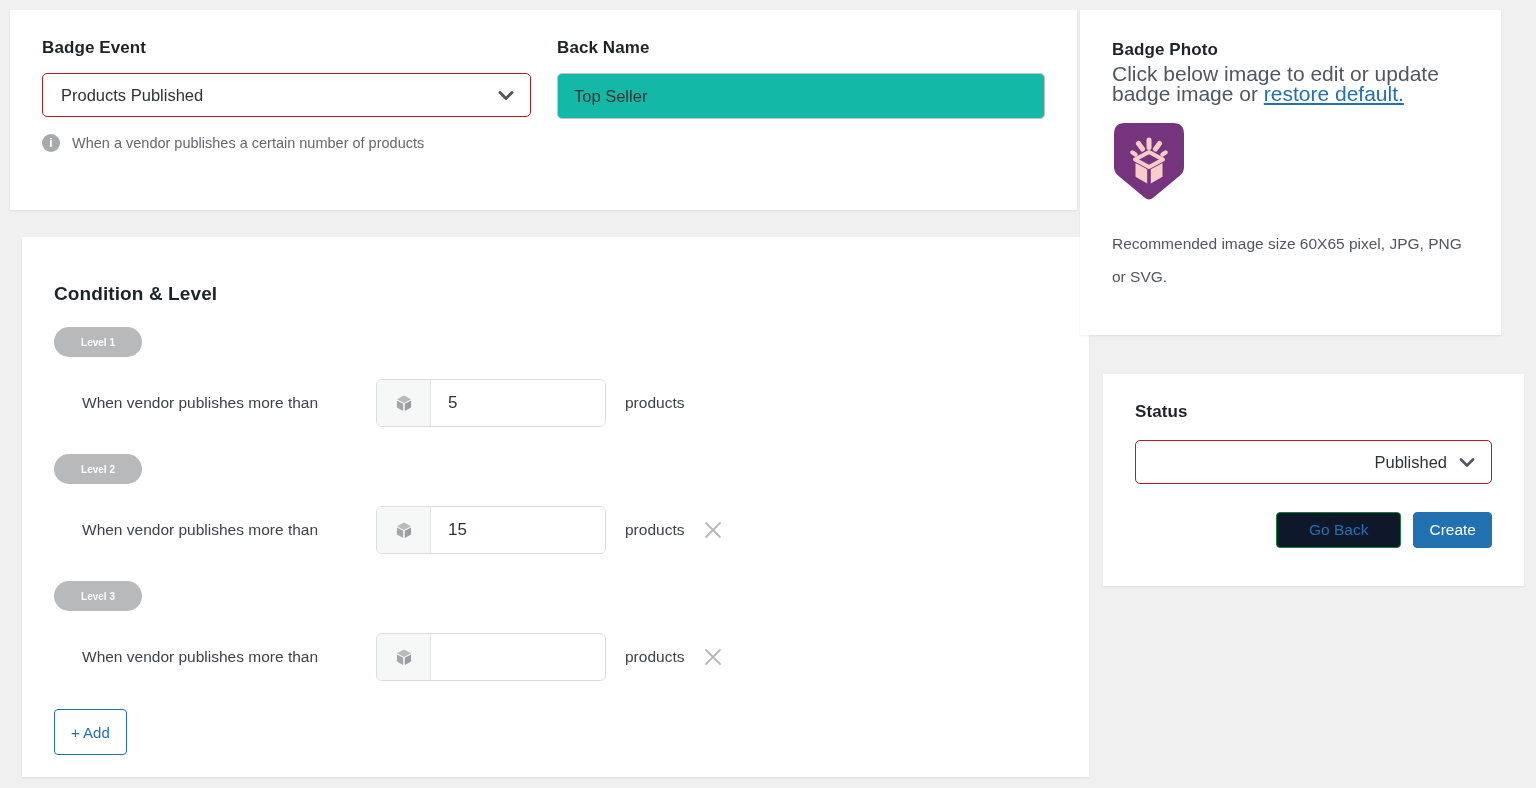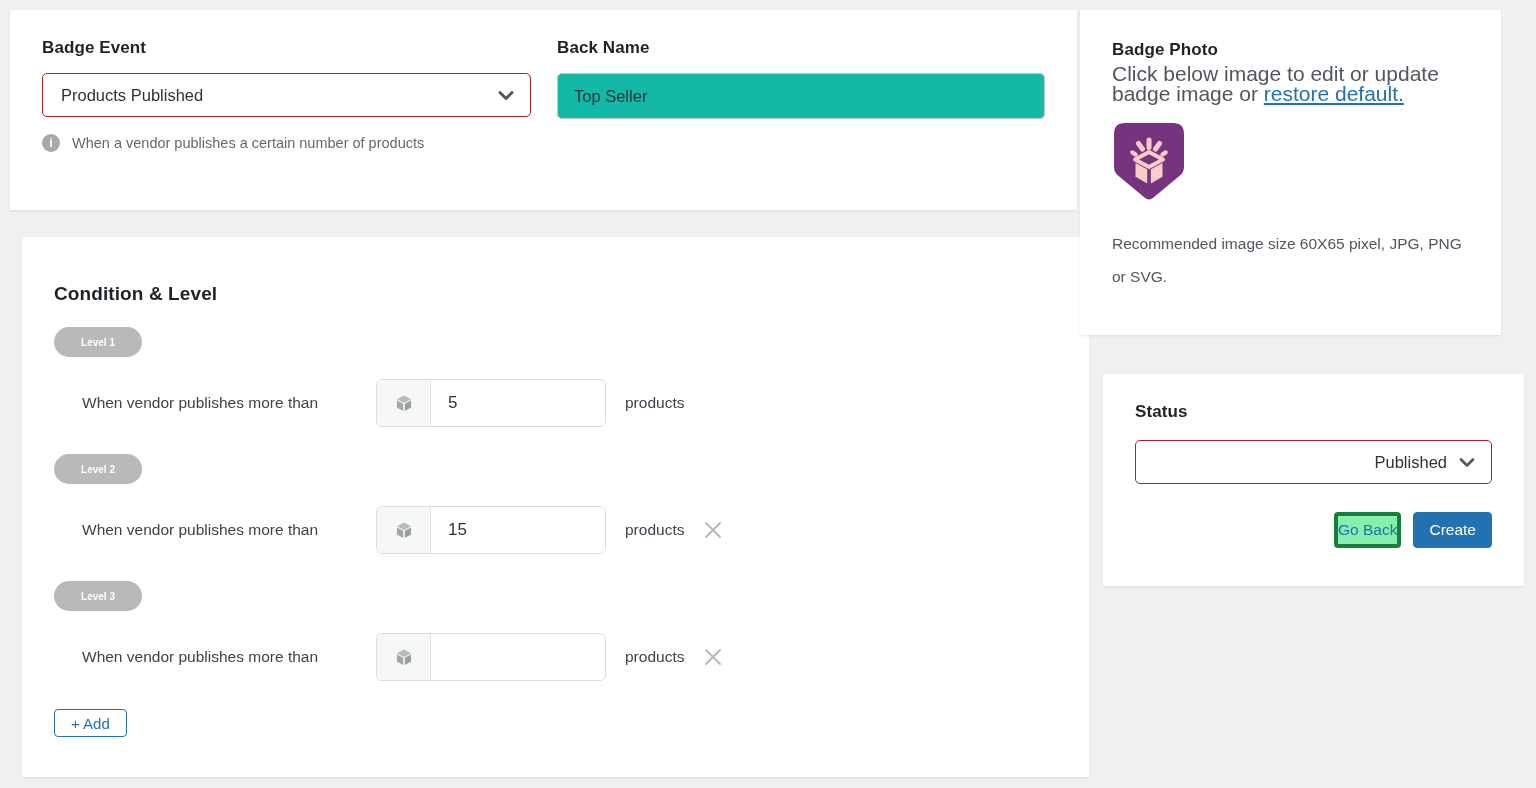--- a/index.html
+++ b/index.html
@@ -96,42 +96,42 @@
     flex:1; min-width:0; border:none; outline:none;
     padding:0 0 0 17px; font-size:17px; color:#2c3338;
     font-family:"Liberation Sans", sans-serif;
   }
   .row-suffix { margin-left:19px; }
   .remove-x { margin-left:18px; display:flex; align-items:center; cursor:pointer; }
 
   .add-btn {
     margin-top:28px;
     display:inline-flex; align-items:center; justify-content:center;
-    height:28px; padding:4px 16px;
+    height:46px; padding:4px 16px;
     background:#fff; border:1px solid #2271b1; border-radius:4px;
     color:#2271b1; font-size:15px;
     font-family:"Liberation Sans", sans-serif;
     cursor:pointer;
   }
 
   
   .photo-desc { margin-top:4px; font-size:21px; line-height:20px; color:#50575e; }
   .photo-desc a { color:#2271b1; text-decoration:underline; cursor:pointer; }
   .badge-art { margin-top:17px; display:block; cursor:pointer; }
   .photo-note { margin-top:22px; font-size:15.5px; line-height:33px; color:#50575e; }
 
   
   .status-select { margin-top:18px;justify-content:flex-end; }
   .status-actions { margin-top:28px; display:flex; justify-content:flex-end; gap:12px; }
   .btn {
     height:36px; border-radius:4px; font-size:15.5px;
     display:inline-flex; align-items:center; justify-content:center;
     font-family:"Liberation Sans", sans-serif; cursor:pointer;
   }
-  .btn-secondary { background:#86efac; border:4px solid #15803d; color:#2271b1; padding:0 0; }
+  .btn-secondary { background:#0f172a; border:1px solid #15803d; color:#2271b1; padding:0 32px; }
   .btn-primary   { background:#2271b1; border:1px solid #2271b1; color:#fff; padding:0 15px; }
 </style>
 </head>
 <body>
 
 <section class="panel" id="panel-event">
   <div class="field-cols">
     <div class="field-col-a">
       <h2 class="box-title field-label">Badge Event</h2>
       <div class="fake-select">

